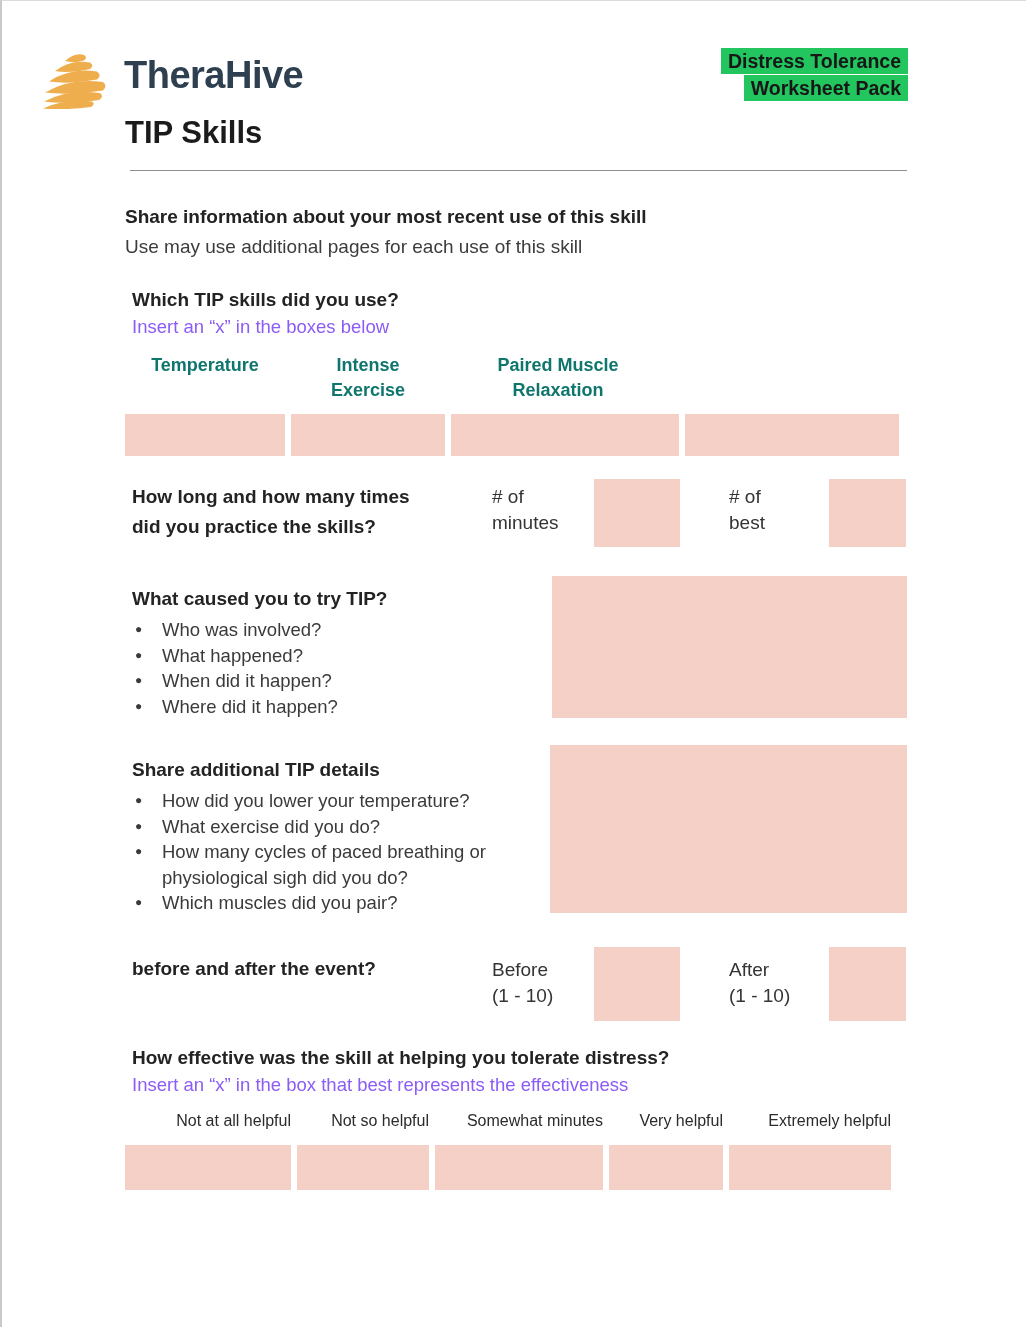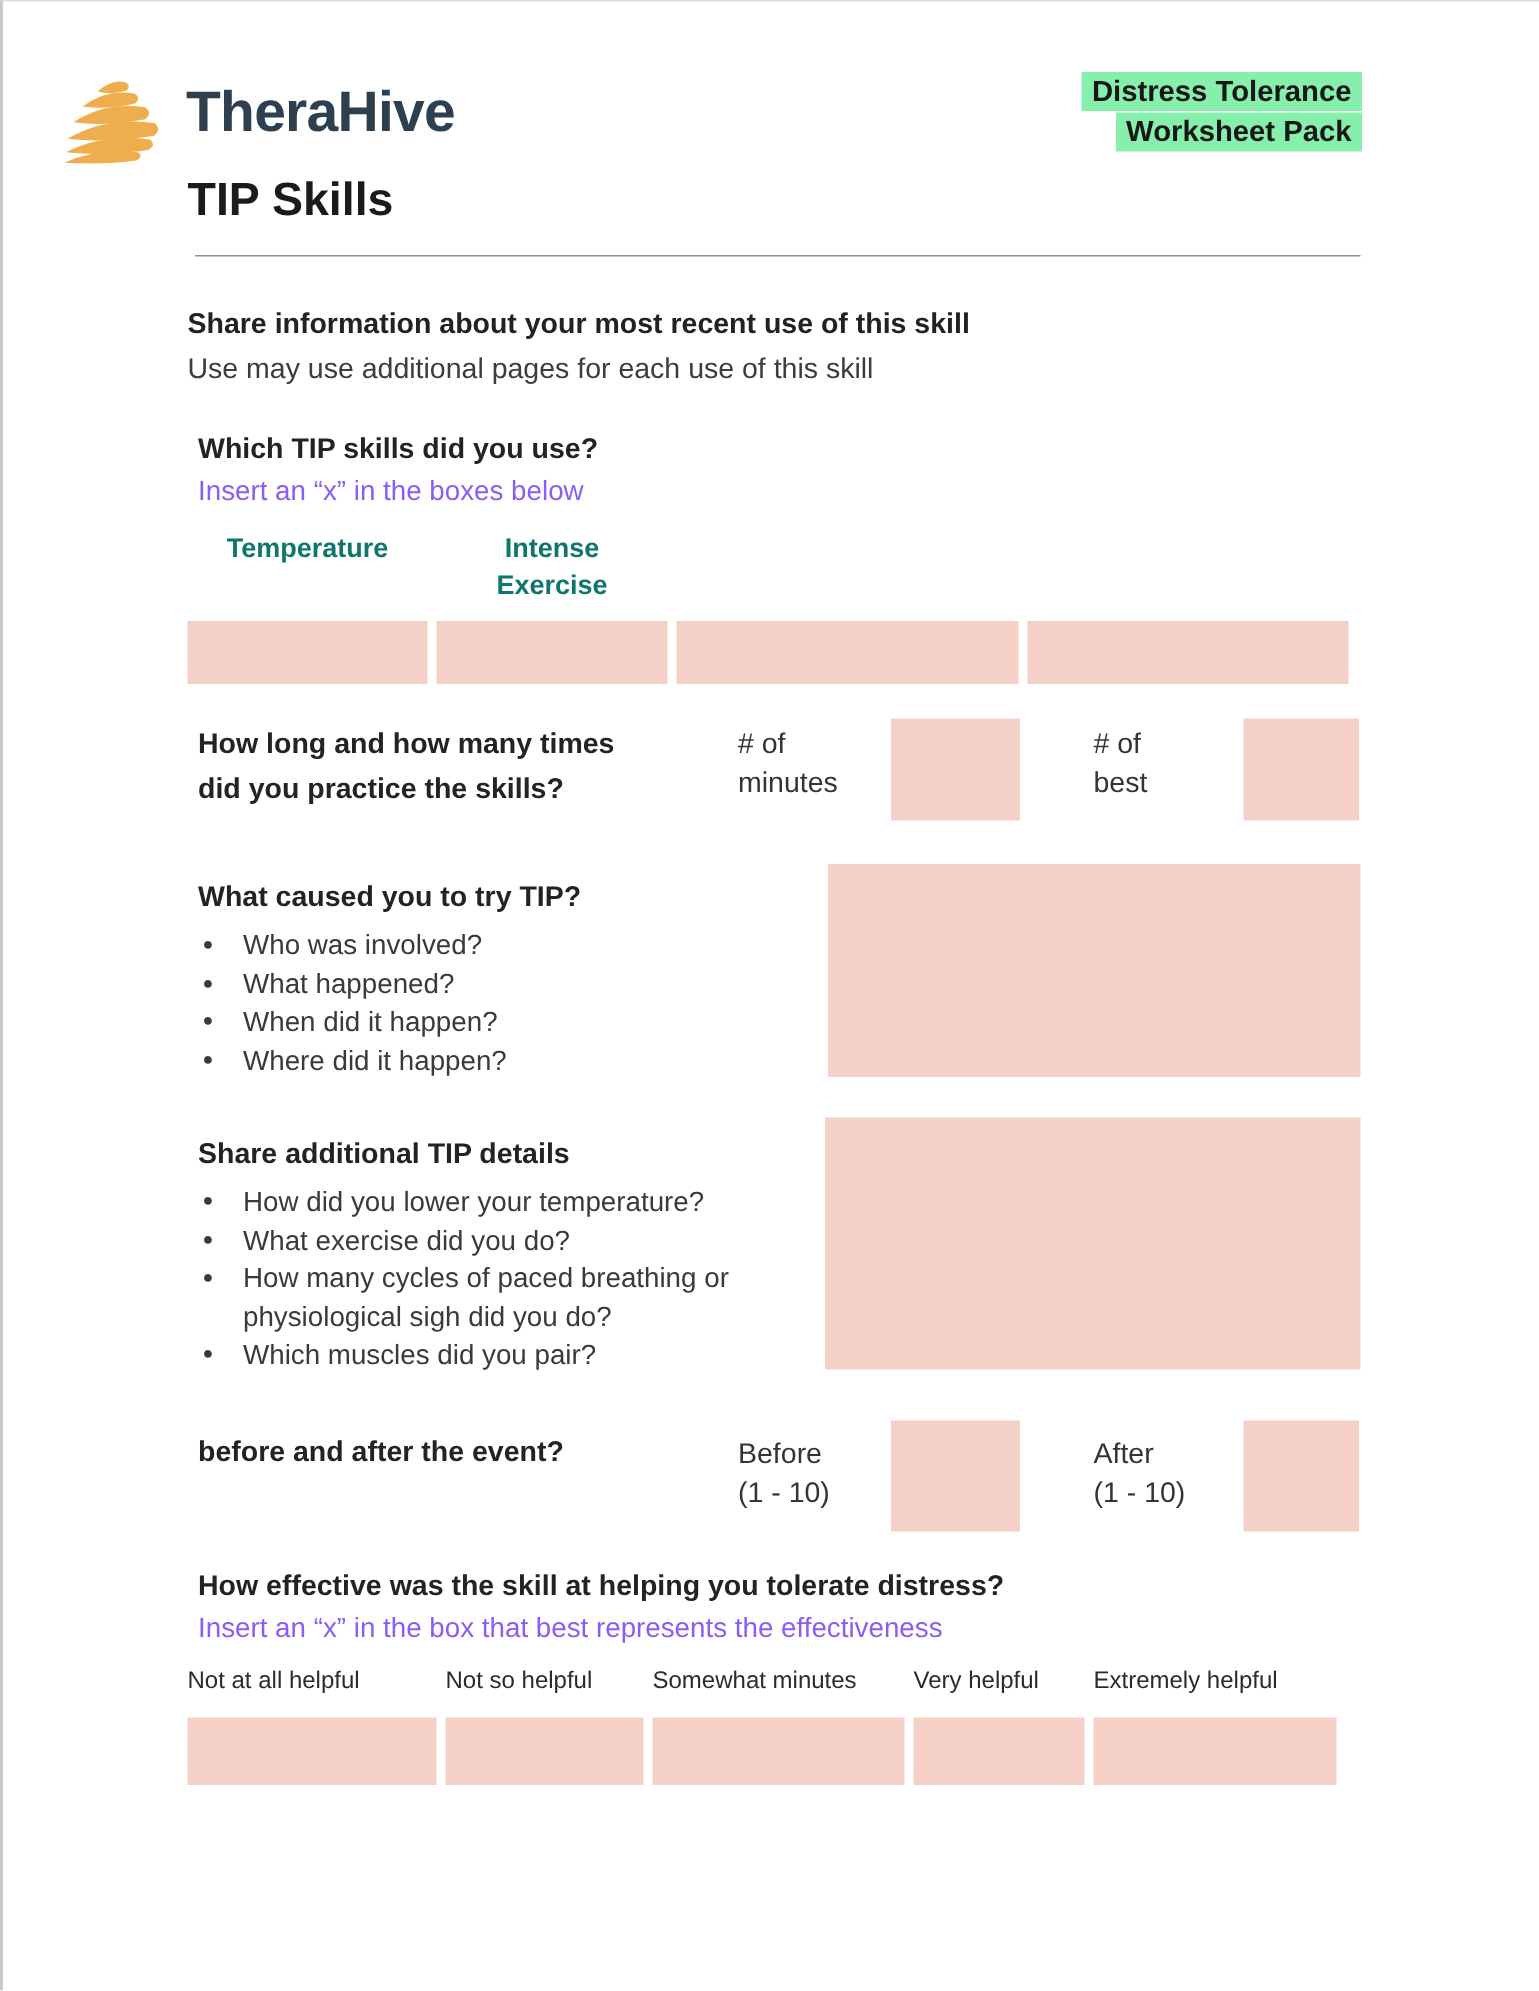--- a/index.html
+++ b/index.html
@@ -13,21 +13,21 @@
     font-family:"Liberation Sans", sans-serif;
     color:#3a3a3a;
     overflow:hidden;
   }
   
   .logo { position:absolute; left:38px; top:50px; width:70px; height:58px; }
   .brand { position:absolute; left:122px; top:53px; font-size:38px; font-weight:bold;
            color:#2e3f50; letter-spacing:-0.5px; }
   .badges { position:absolute; top:47px; left:500px; width:406px; display:flex;
             flex-direction:column; align-items:flex-end; gap:1px; }
-  .badge { background:#86efac; color:#171717; font-weight:bold; font-size:19.5px;
+  .badge { background:#22c55e; color:#171717; font-weight:bold; font-size:19.5px;
            line-height:26px; padding:0 7px; }
   .page-title { position:absolute; left:123px; top:114px; margin:0; font-size:31px;
                 font-weight:bold; color:#1b1b1b; }
   .divider { position:absolute; left:128px; top:169px; width:777px; height:0;
              border-top:1.5px solid #8f8f8f; }
   
   .intro { position:absolute; left:123px; top:205px; }
   .intro-h { font-size:19px; font-weight:bold; color:#222; margin:0 0 8px 0; }
   .intro-s { font-size:19px; color:#3c3c3c; margin:0; }
   
@@ -56,21 +56,21 @@
   .cause-q { position:absolute; left:130px; top:586px; }
   .cause-q ul { margin-top:6px; }
   .details-q { position:absolute; left:130px; top:757px; }
   .details-q ul { margin-top:6px; }
   
   .distress-q { position:absolute; left:130px; top:953px; }
   
   .effective-q { position:absolute; left:130px; top:1045px; }
   .eff-labels { position:absolute; left:123px; top:1111px; width:782px;
                 display:flex; gap:6px; }
-  .eff-labels .cell { text-align:left; font-size:16px; color:#2b2b2b; }
+  .eff-labels .cell { text-align:right; font-size:16px; color:#2b2b2b; }
   .e1 { width:166px; } .e2 { width:132px; } .e3 { width:168px; } .e4 { width:114px; } .e5 { width:162px; }
   .row-eff { top:1144px; height:45px; }
 </style>
 </head>
 <body>
 
 <div class="page">
 
   <span class="logo">
     <svg viewBox="0 0 70 58" width="70" height="58" aria-hidden="true">
@@ -106,20 +106,24 @@
 
   <div class="skill-headers">
     <div class="cell w1">
       <div>Temperature</div>
       <div></div>
     </div>
     <div class="cell w2">
       <div>Intense</div>
       <div>Exercise</div>
     </div>
+    <div class="cell w4">
+      <div>Paired Muscle</div>
+      <div>Relaxation</div>
+    </div>
   </div>
 
   <div class="boxes-row row1">
     <div class="pbox w1"></div>
     <div class="pbox w2"></div>
     <div class="pbox w3"></div>
     <div class="pbox w4"></div>
   </div>
 
   <div class="practice-q q-head two-line">

